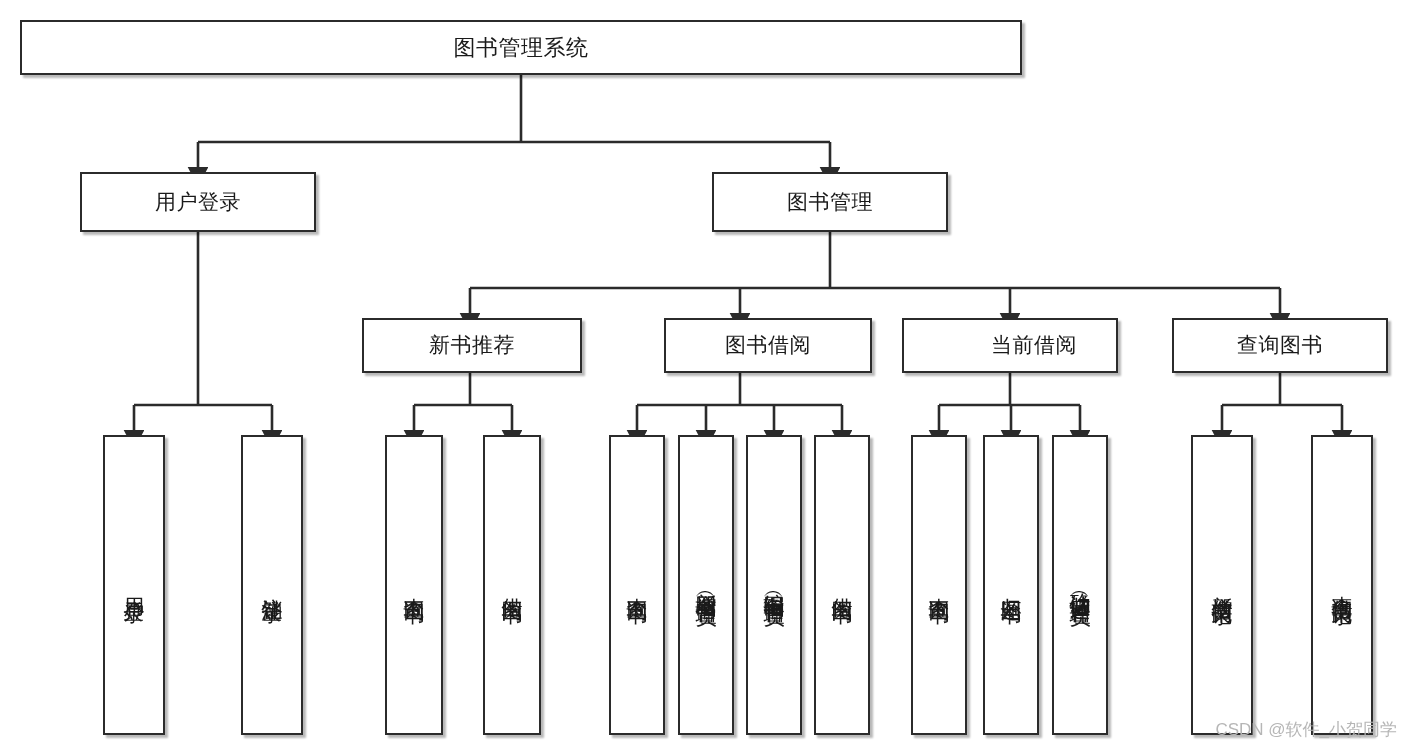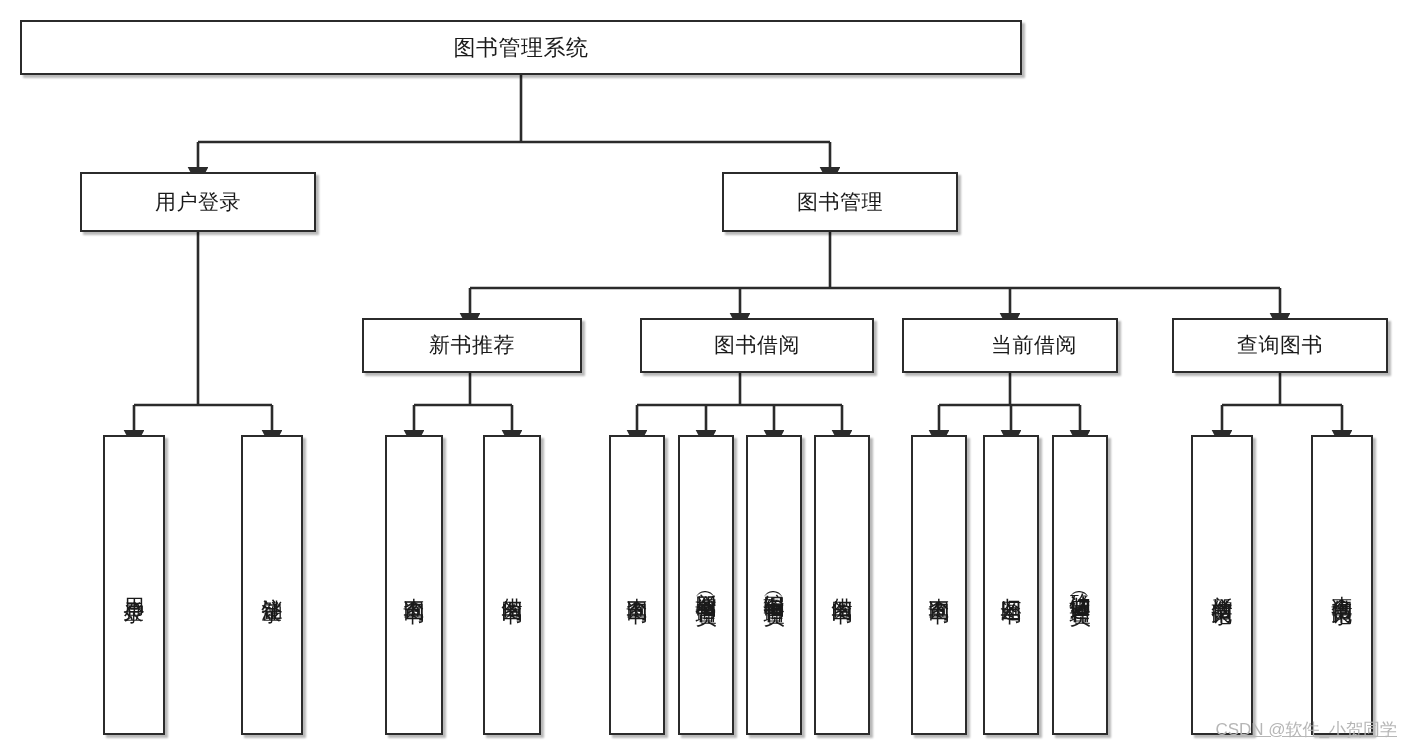--- a/index.html
+++ b/index.html
@@ -68,21 +68,20 @@
   }
   #watermark {
     position: absolute;
     right: 8px;
     bottom: 6px;
     font-size: 17px;
     color: #b6b6b6;
     font-family: "Liberation Sans", "DejaVu Sans", sans-serif;
     white-space: nowrap;
     pointer-events: none;
-    text-decoration: underline;
   }
 </style>
 </head>
 <body>
 
 <div id="diagram-root">
 
   <svg id="edge-layer" viewBox="0 0 1405 747" width="1405" height="747" xmlns="http://www.w3.org/2000/svg">
     <defs>
       <marker id="arrow" markerWidth="9" markerHeight="9" refX="1.2" refY="4" orient="auto" markerUnits="strokeWidth">
@@ -126,27 +125,27 @@
       </g>
   </svg>
 
   <div id="nodes-layer">
       <div class="node horiz root" style="left: 20px; top: 20px; width: 1002px; height: 55px;">
         <span class="node-label">图书管理系统</span>
       </div>
       <div class="node horiz" style="left: 80px; top: 172px; width: 236px; height: 60px;">
         <span class="node-label">用户登录</span>
       </div>
-      <div class="node horiz" style="left: 712px; top: 172px; width: 236px; height: 60px; margin-left: 10px;">
+      <div class="node horiz" style="left: 712px; top: 172px; width: 236px; height: 60px;">
         <span class="node-label">图书管理</span>
       </div>
       <div class="node horiz" style="left: 362px; top: 318px; width: 220px; height: 55px;">
         <span class="node-label">新书推荐</span>
       </div>
-      <div class="node horiz" style="left: 640px; top: 318px; width: 234px; height: 55px;">
+      <div class="node horiz" style="left: 664px; top: 318px; width: 208px; height: 55px;">
         <span class="node-label">图书借阅</span>
       </div>
       <div class="node horiz" style="left: 902px; top: 318px; width: 216px; height: 55px; padding-left: 48px;">
         <span class="node-label">当前借阅</span>
       </div>
       <div class="node horiz" style="left: 1172px; top: 318px; width: 216px; height: 55px;">
         <span class="node-label">查询图书</span>
       </div>
       <div class="node vert" style="left: 103px; top: 435px; width: 62px; height: 300px;">
         <span class="node-label">用户登录</span>

